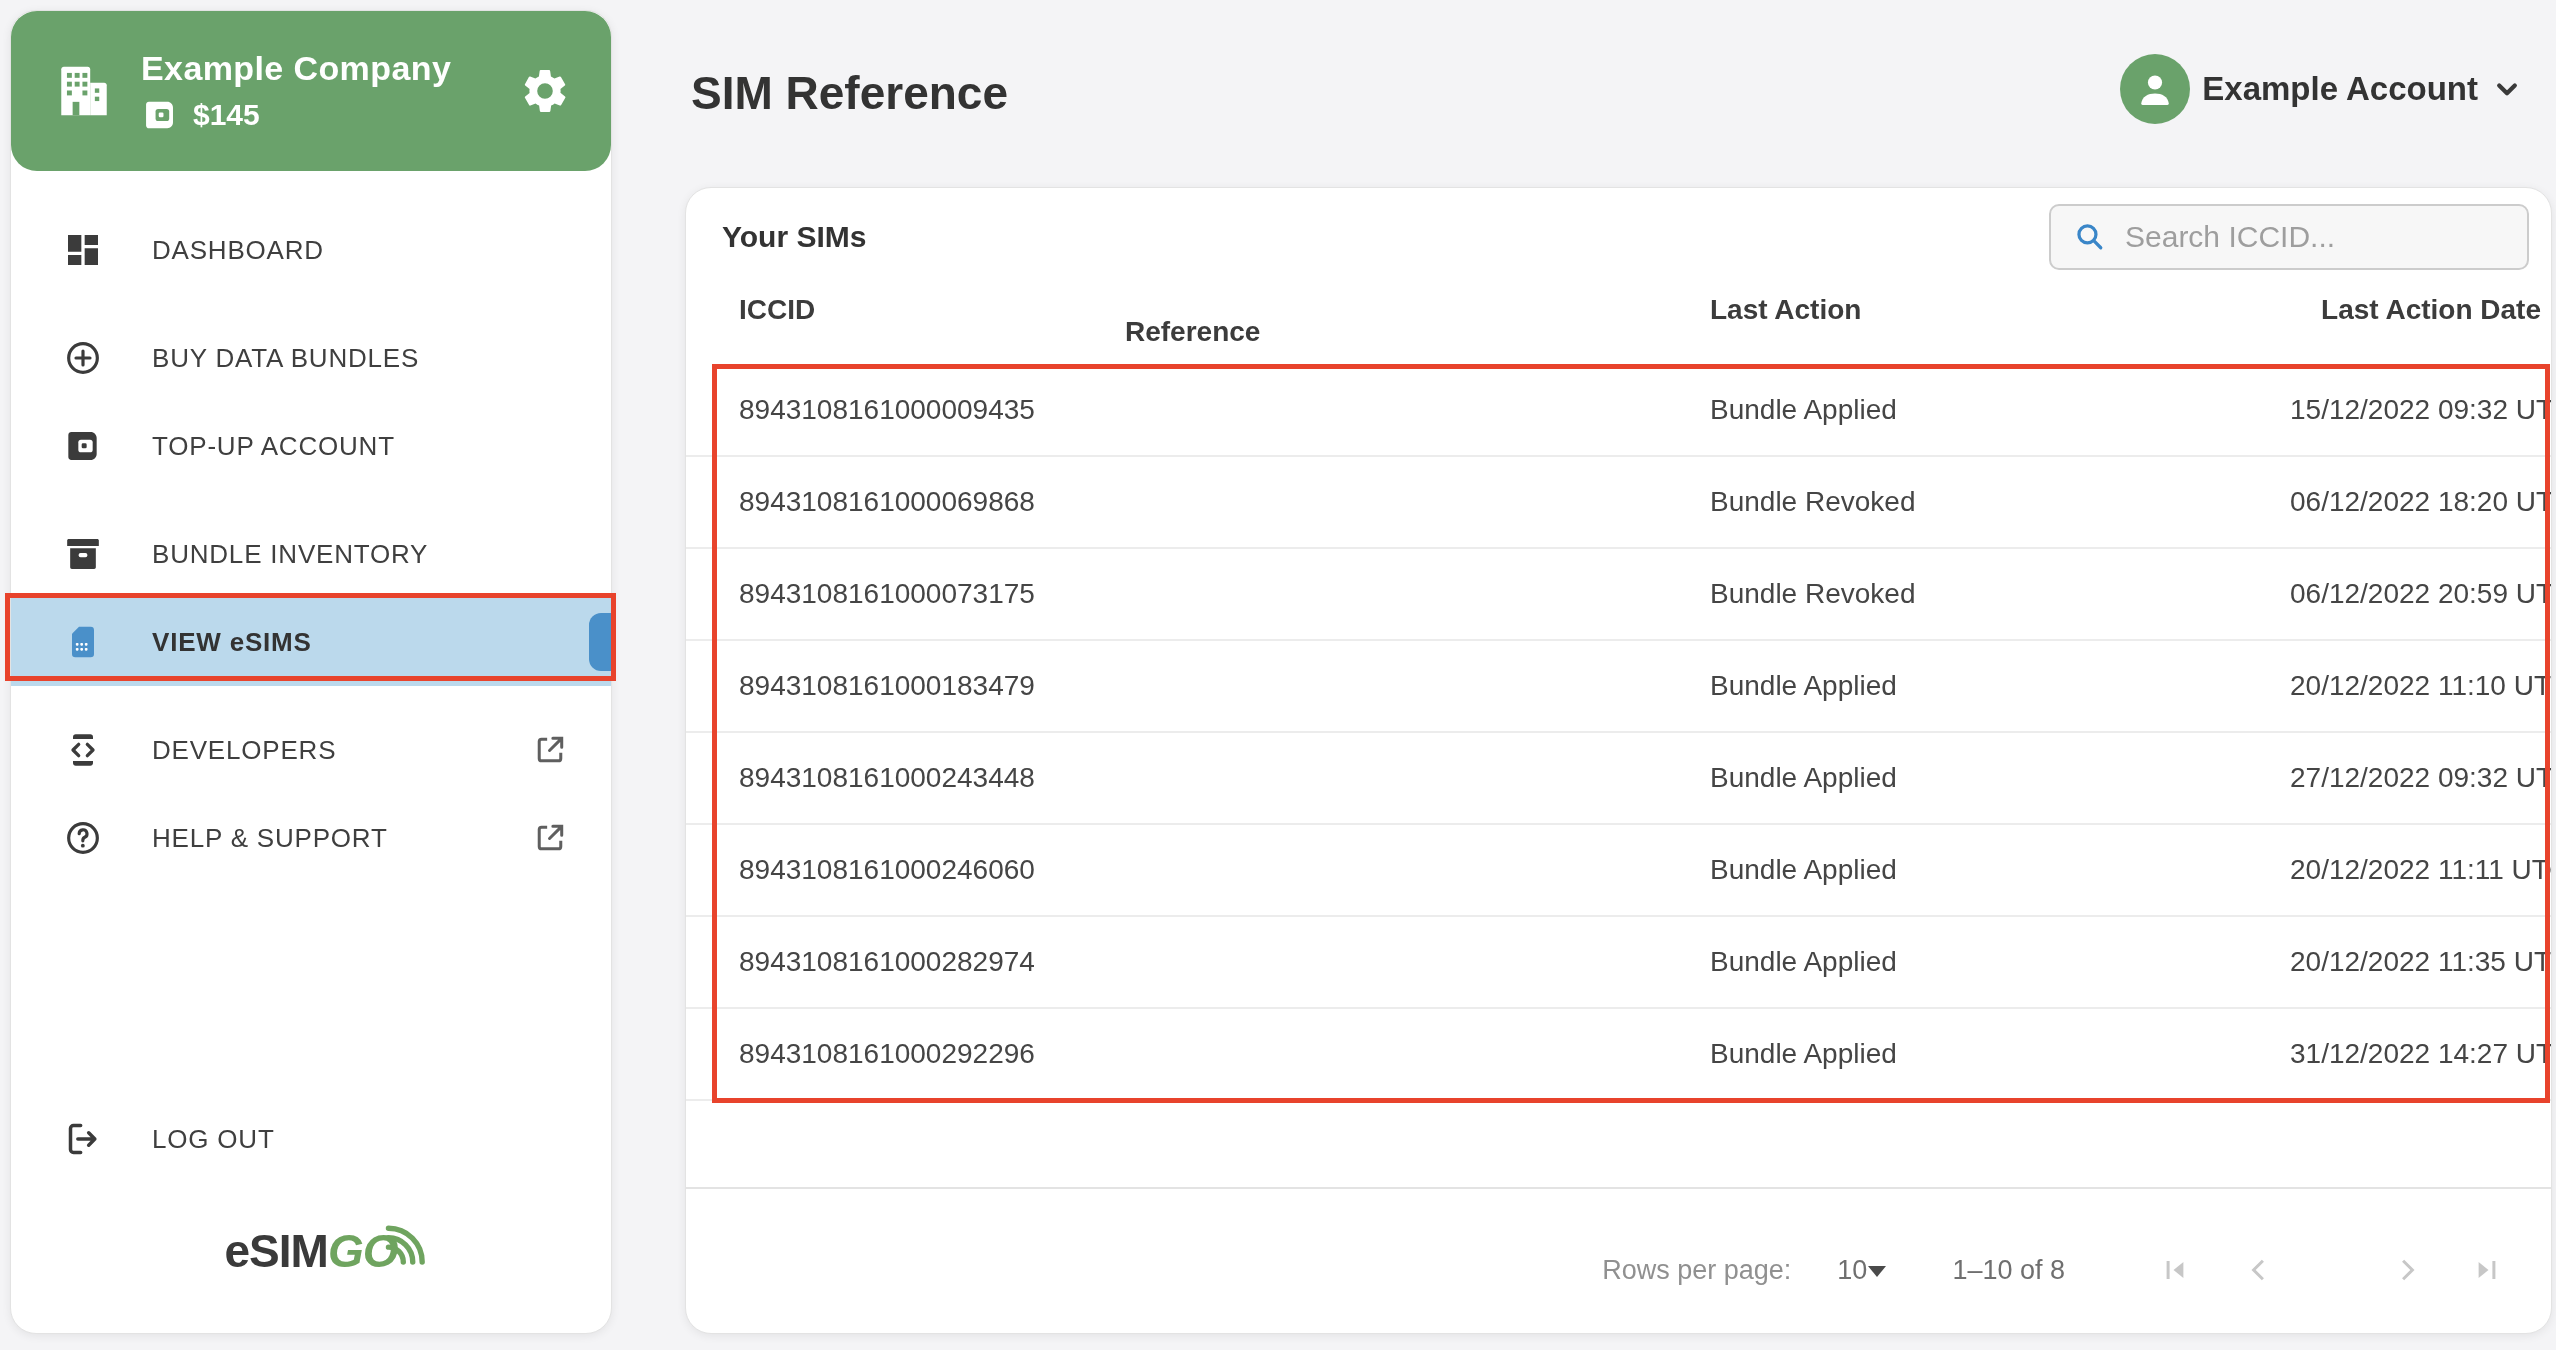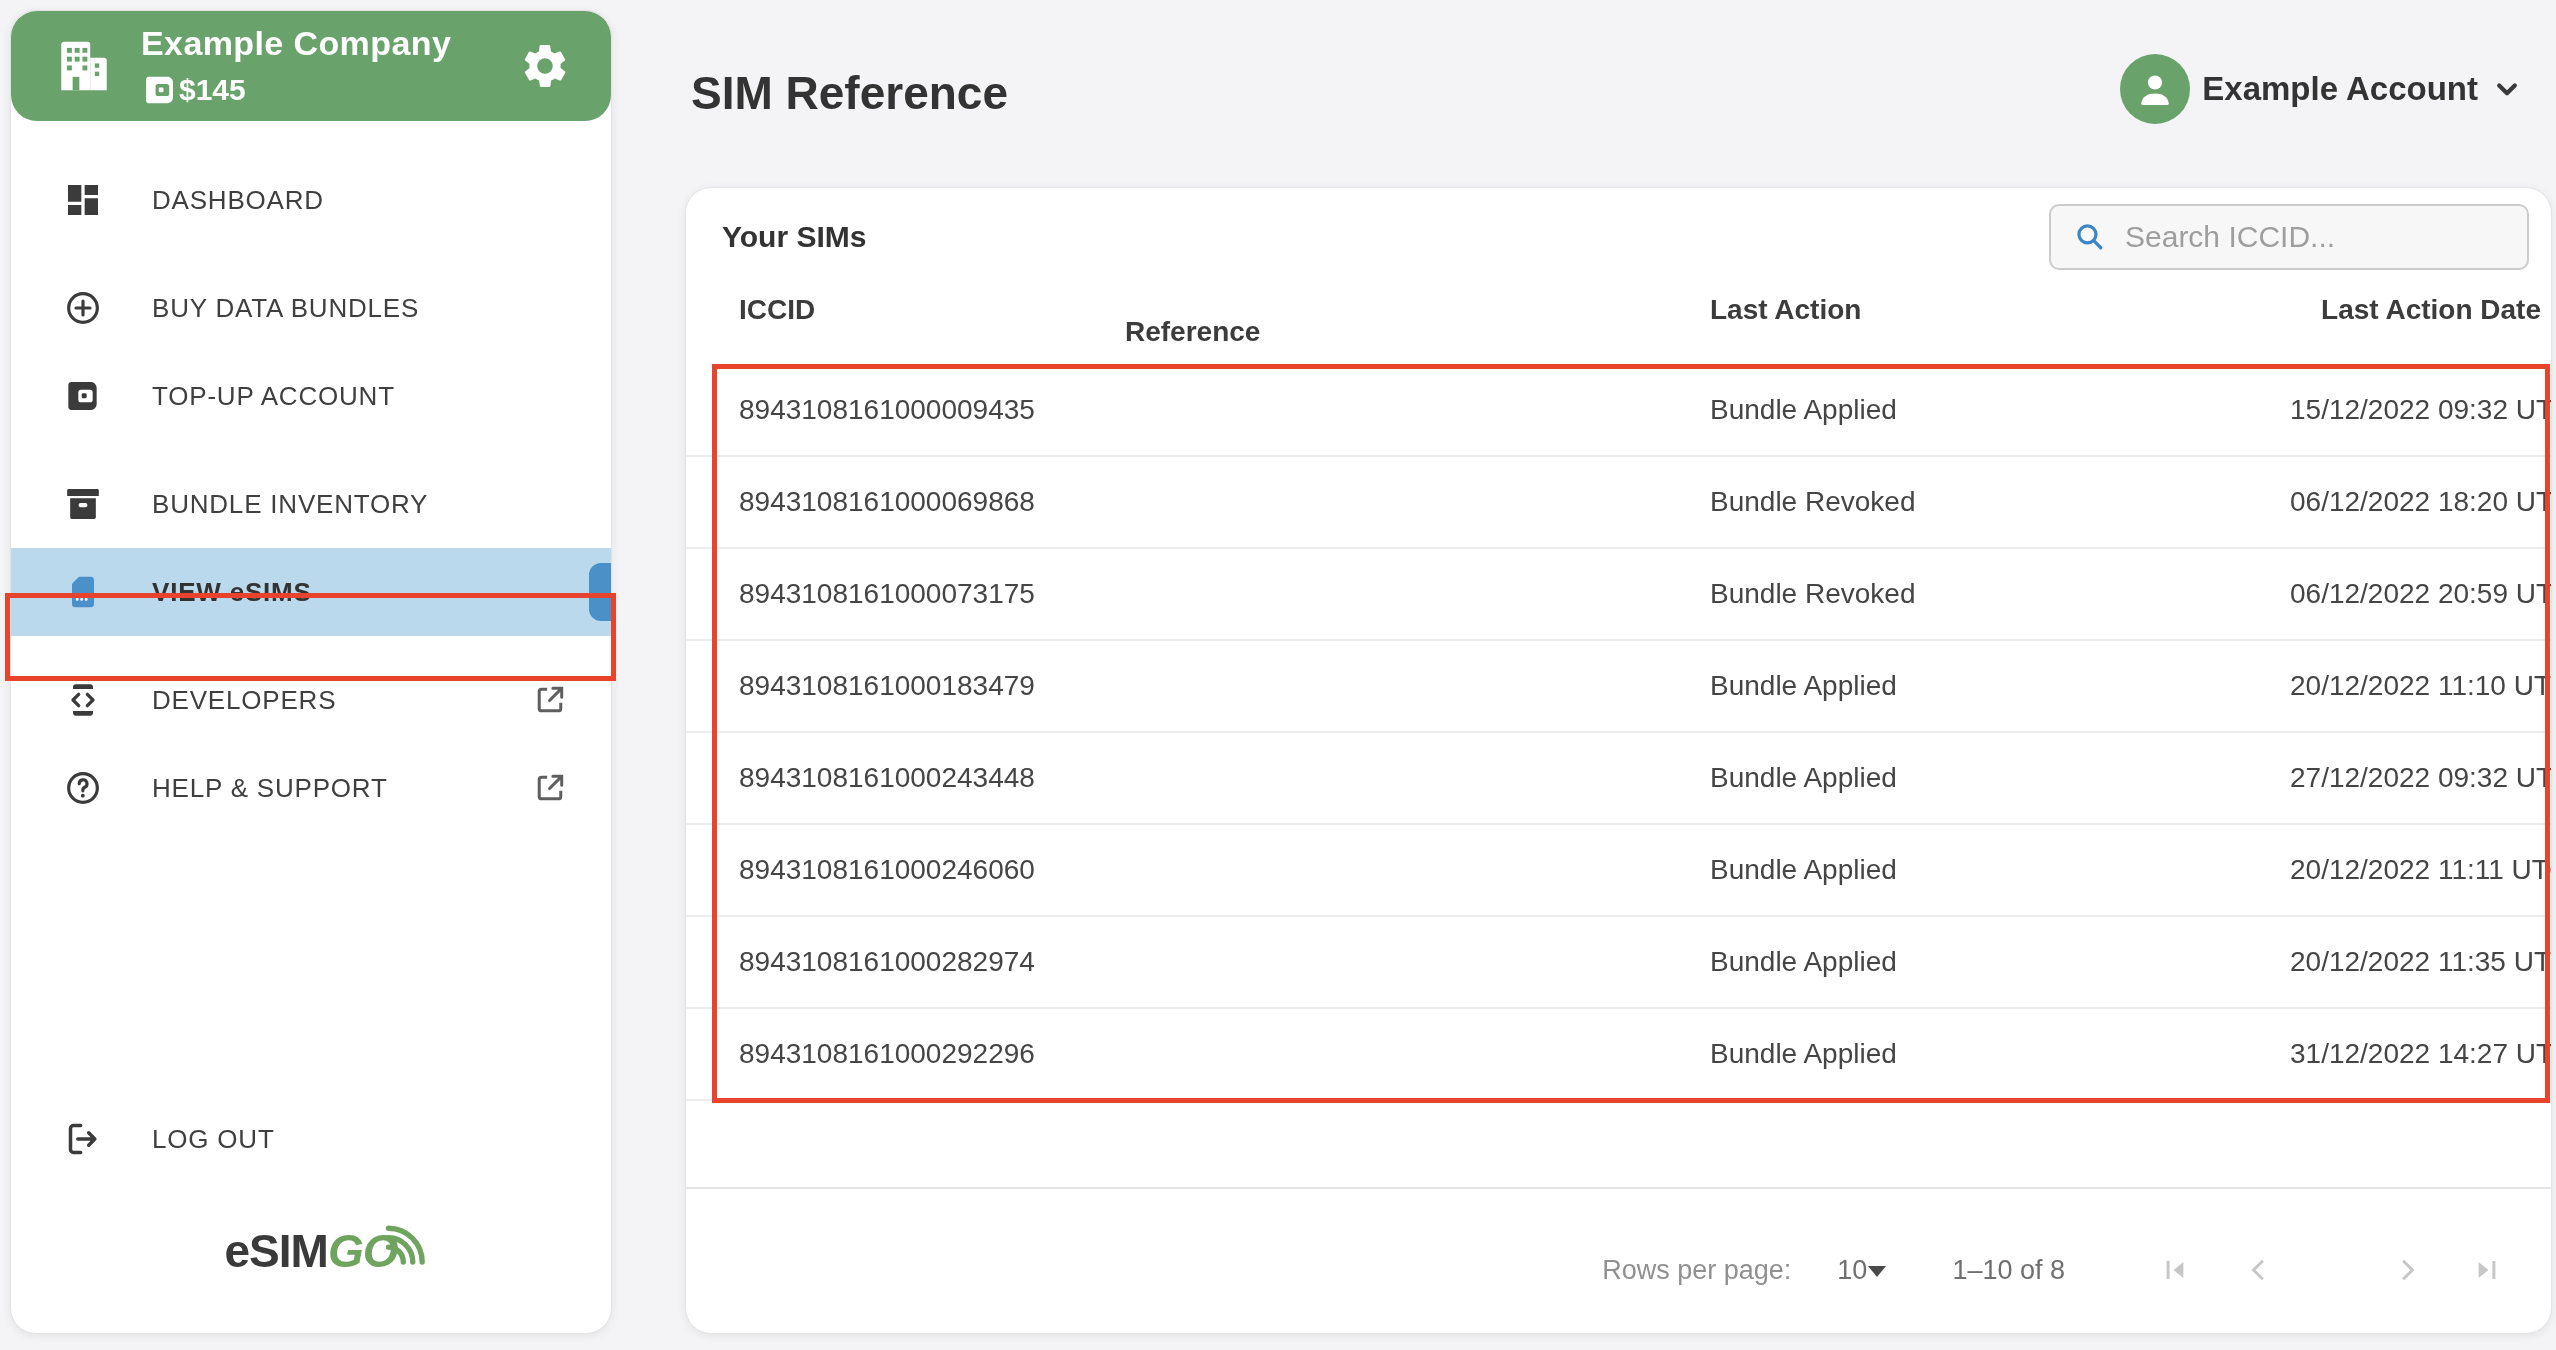--- a/index.html
+++ b/index.html
@@ -17,30 +17,30 @@
   .sidebar {
     position: absolute; left: 10px; top: 10px;
     width: 602px; height: 1324px;
     background: #fff;
     border: 1px solid #e3e3e3;
     border-radius: 26px;
     box-shadow: 0 2px 10px rgba(0,0,0,.07);
     display: flex; flex-direction: column;
   }
   .company-card {
-    height: 110px; flex: none;
+    height: 160px; flex: none;
     background: #6aa26b;
     border-radius: 26px;
     display: flex; align-items: center;
     padding: 0 40px 0 42px; gap: 26px;
     color: #fff;
   }
   .company-info { display: flex; flex-direction: column; }
   .company-name { font-size: 34px; font-weight: 700; letter-spacing: .4px; }
-  .balance-row { display: flex; align-items: center; margin-top: 8px; }
+  .balance-row { display: flex; align-items: center; gap: 14px; margin-top: 8px; }
   .balance { font-size: 30px; font-weight: 600; }
   .gear-btn { margin-left: auto; background: none; border: none; color: #fff; cursor: pointer; }
 
   .nav { display: flex; flex-direction: column; padding-top: 35px; }
   .nav-item {
     height: 88px; flex: none;
     display: flex; align-items: center;
     padding: 0 42px 0 52px; gap: 49px;
     font-size: 26px; font-weight: 500; letter-spacing: .8px;
     color: #3f3f3f; cursor: pointer; position: relative;

